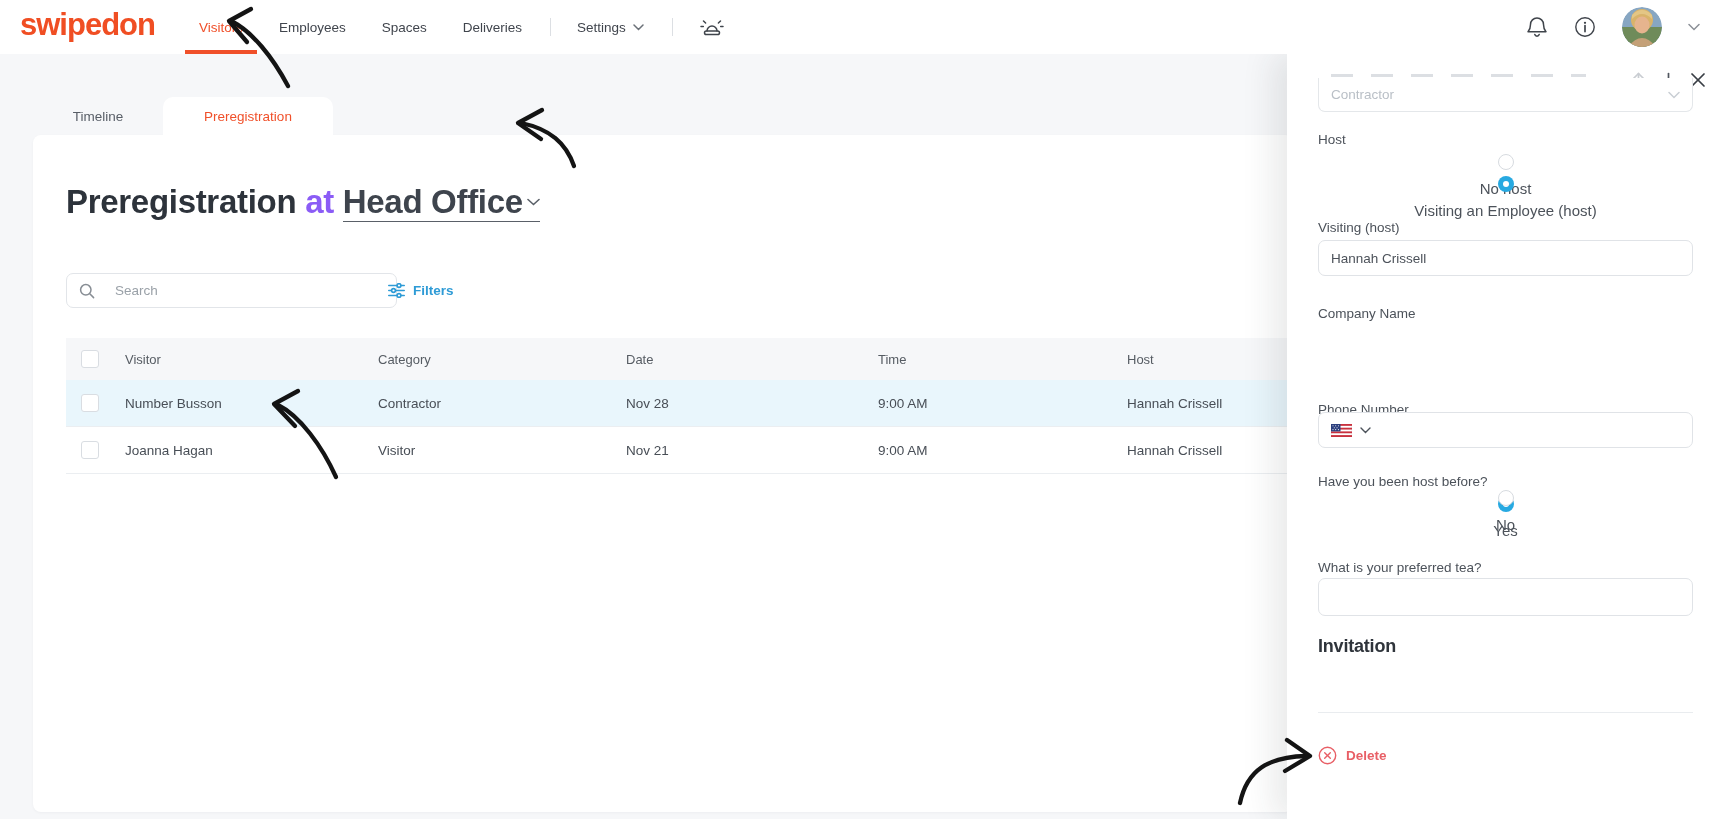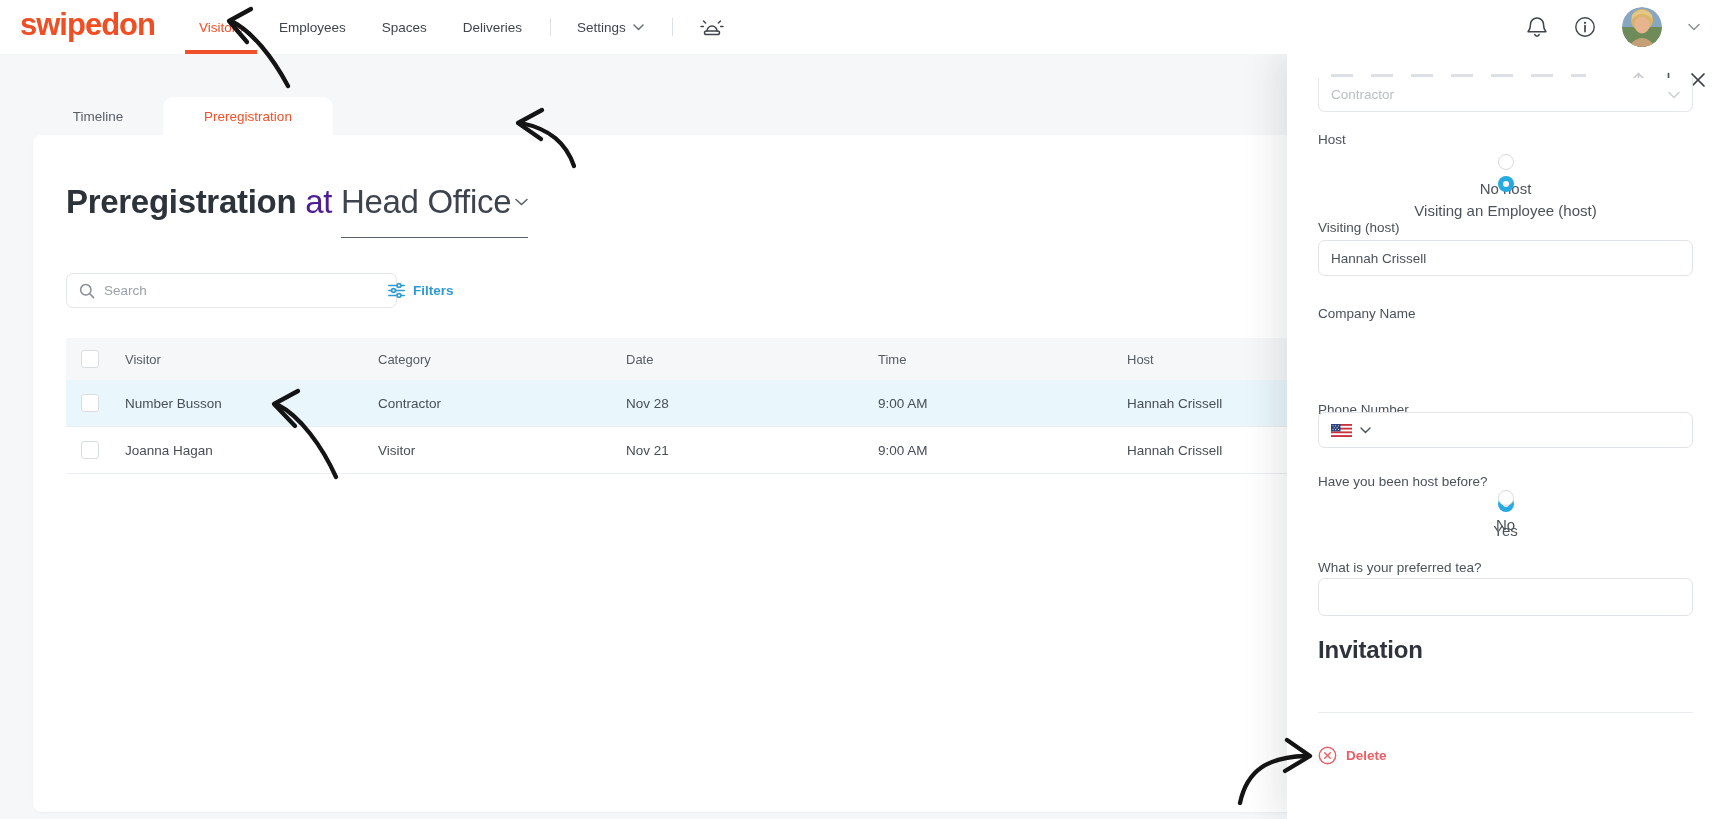--- a/index.html
+++ b/index.html
@@ -50,29 +50,29 @@
     color:#F0502A;
   }
   
   .card {
     position:absolute; left:33px; top:135px; width:1260px; height:677px;
     background:#fff; border-radius:8px; z-index:5;
     box-shadow:0 1px 3px rgba(30,35,40,.04);
   }
   .page-title { position:absolute; left:33px; top:48px; font-size:33px; letter-spacing:-.3px; white-space:nowrap; }
   .t-bold { font-weight:800; color:#2d333b; }
-  .t-light { font-weight:400; color:#4c1d95; }
+  .t-light { font-weight:700; color:#8b5cf6; }
   .t-loc {
-    font-weight:400; color:#3e444d; border-bottom:1.5px solid #5a6068;
-    padding-bottom:16px; cursor:pointer; display:inline-flex; align-items:center; gap:4px;
+    font-weight:700; color:#3e444d; border-bottom:1.5px solid #5a6068;
+    padding-bottom:0; cursor:pointer; display:inline-flex; align-items:center; gap:4px;
   }
   .search-box {
     position:absolute; left:33px; top:138px; width:331px; height:35px;
     border:1px solid #e2e5e9; border-radius:7px; background:#fff;
-    display:flex; align-items:center; padding:0 10px 0 12px; gap:9px;
+    display:flex; align-items:center; padding:0 10px 0 12px; gap:20px;
   }
   .search-box input {
     border:none; outline:none; flex:1; font-size:13.5px; color:#565c64;
     font-family:"Liberation Sans", sans-serif; background:transparent;
   }
   .search-box input::placeholder { color:#9aa1a8; }
   .filters-btn {
     position:absolute; left:355px; top:138px; height:35px;
     display:flex; align-items:center; gap:8px; cursor:pointer;
     color:#2E9BD6; font-size:13.5px; font-weight:600;
@@ -104,21 +104,21 @@
   }
   .cut-select {
     position:absolute; top:24px; left:31px; right:27px; height:34px;
     border:1px solid #e4e7ea; border-top:none; border-radius:0 0 7px 7px;
     display:flex; align-items:center; padding:0 12px;
     color:#b9bfc6; font-size:13.5px; cursor:pointer; background:#fff;
   }
   .cut-select .chev { margin-left:auto; display:flex; }
   .p-abs { position:absolute; left:31px; right:27px; }
   .p-label { font-size:13.5px; color:#4c525a; }
-  .p-h2 { font-size:24px; font-weight:700; color:#2f343b; letter-spacing:-.2px; }
+  .p-h2 { font-size:18px; font-weight:700; color:#2f343b; letter-spacing:-.2px; }
   .opt-row { display:flex; align-items:center; gap:10px; height:20px; cursor:pointer; font-size:15px; color:#4c525a;flex-direction:column; }
   .radio { width:16px; height:16px; border-radius:50%; border:1.5px solid #d7dbe0; background:#fff; flex:0 0 auto; }
   .radio.sel { border:none; background:#27A9E1; position:relative; }
   .radio.sel::after { content:""; position:absolute; top:5px; left:5px; width:6px; height:6px; border-radius:50%; background:#fff; }
   .p-input {
     position:absolute; left:31px; right:27px; height:36px;
     border:1px solid #e0e3e7; border-radius:7px; background:#fff;
     font-size:13.5px; color:#4c525a; padding:0 12px; width:375px;
     font-family:"Liberation Sans", sans-serif; outline:none;
   }

